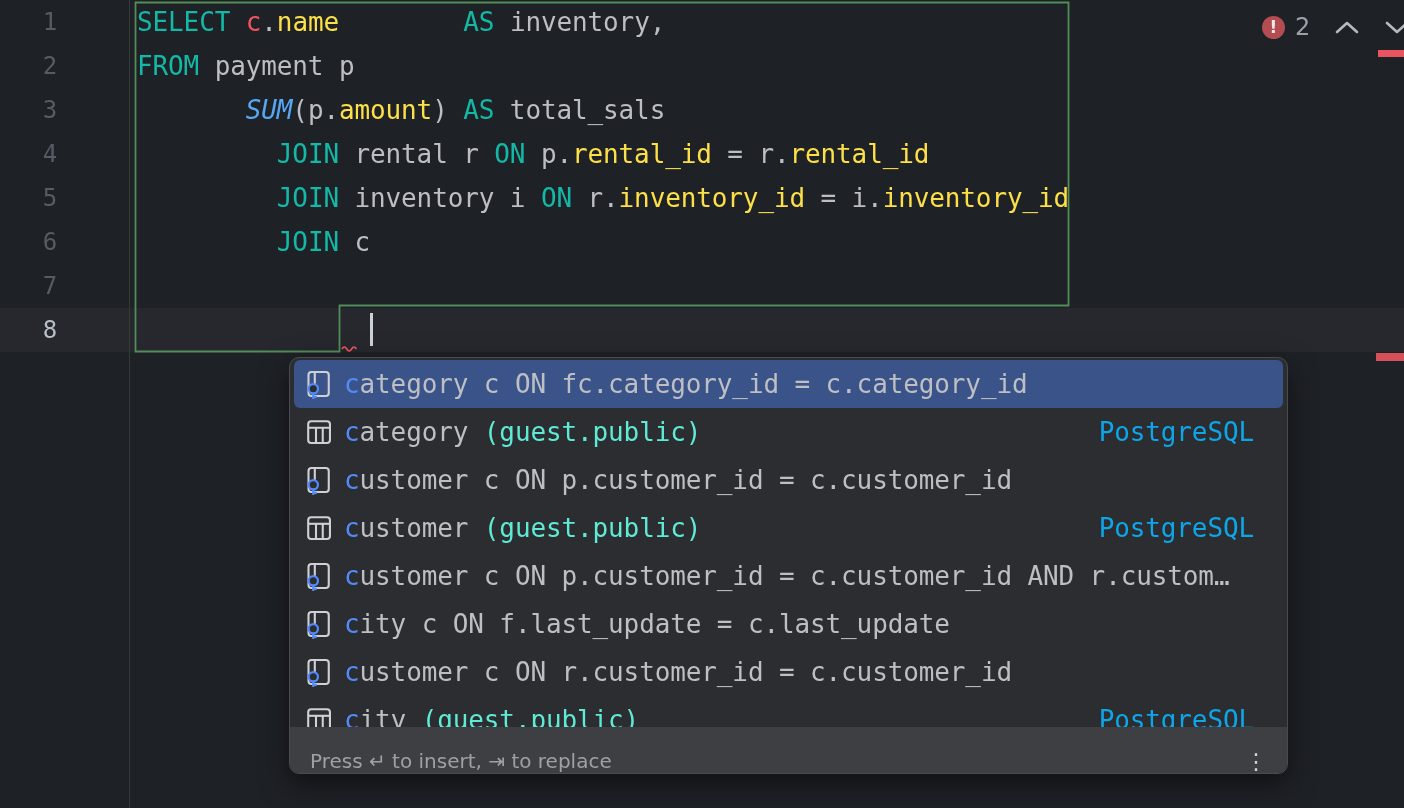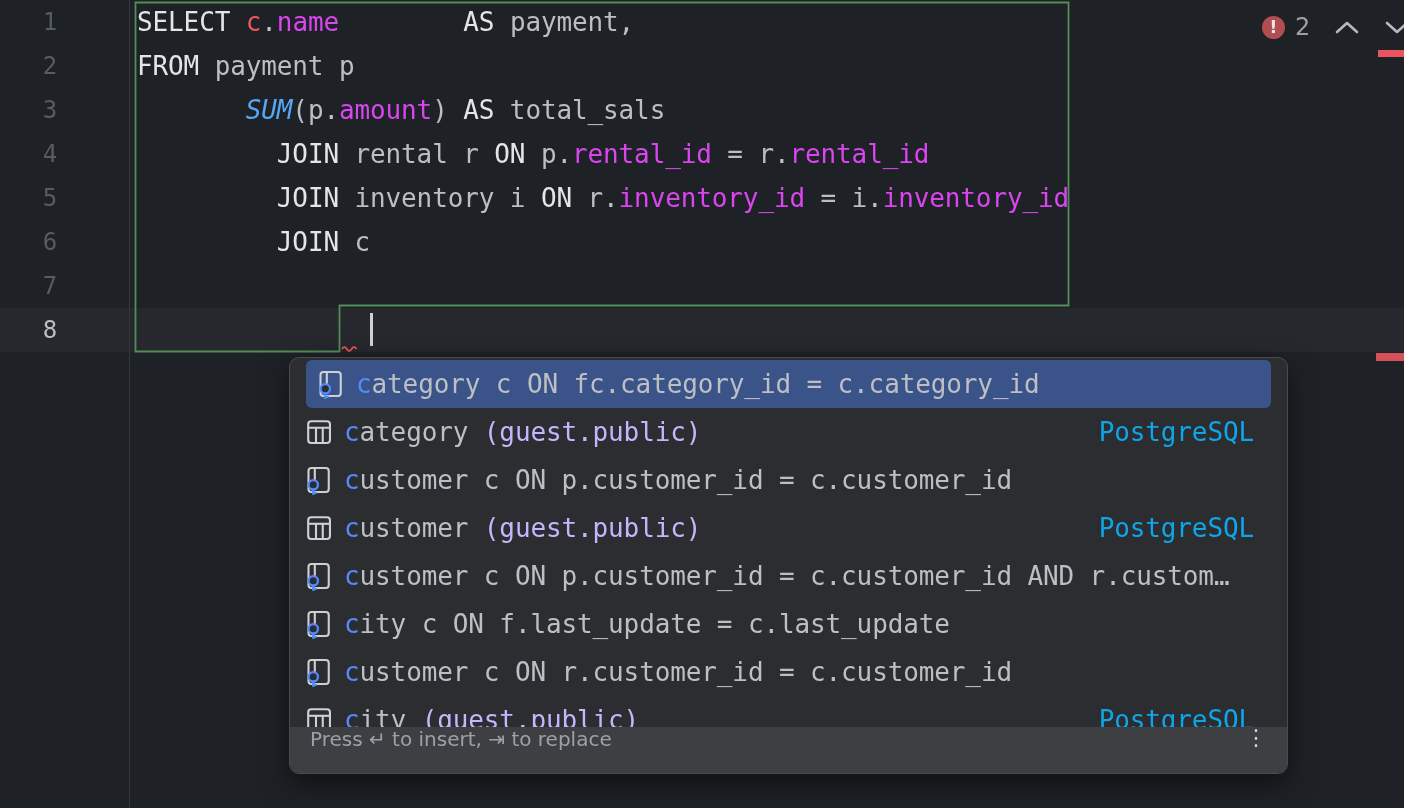--- a/index.html
+++ b/index.html
@@ -6,23 +6,23 @@
   #stage{position:relative;width:1404px;height:808px;background:#1e2126;overflow:hidden;
          font-family:"DejaVu Sans Mono",monospace;}
   
   #current-line-band{position:absolute;left:0;top:308px;width:1404px;height:44px;background:#26282e;}
   #gutter-sep{position:absolute;left:129px;top:0;width:1px;height:808px;background:#36383c;}
   #gutter{position:absolute;left:0;top:0;width:57px;text-align:right;}
   .gnum{height:44px;line-height:44px;font-size:24px;color:#575c64;letter-spacing:-0.1px;}
   .gnum.active{color:#b8bec6;}
   #code{position:absolute;left:137px;top:0;}
   .cline{height:44px;line-height:44px;font-size:26px;letter-spacing:-0.12px;white-space:pre;}
-  .tk-kw{color:#e5e5e5;}
+  .tk-kw{color:#14b8a6;}
   .tk-pl{color:#bcbec4;}
-  .tk-col{color:#d946ef;}
+  .tk-col{color:#fde047;}
   .tk-fn{color:#56a8f5;font-style:italic;}
   .tk-err{color:#f0555f;}
   #stmt-frame{position:absolute;left:0;top:0;pointer-events:none;}
   #caret{position:absolute;left:370px;top:313px;width:3px;height:33px;background:#ccd0d7;}
   #squiggle{position:absolute;left:341px;top:344px;}
   
   #inspections{position:absolute;left:1262px;top:12px;height:30px;display:flex;align-items:center;gap:10px;}
   #err-badge{width:23px;height:23px;border-radius:50%;background:#b34d52;color:#e8e9eb;
              font-family:"DejaVu Sans",sans-serif;font-size:17px;font-weight:bold;
              display:flex;align-items:center;justify-content:center;}
@@ -31,28 +31,28 @@
   
   .stripe{position:absolute;background:#e9545e;}
   #stripe-1{left:1378px;top:50px;width:26px;height:7px;}
   #stripe-2{left:1376px;top:353px;width:28px;height:8px;background:#d65059;}
   
   #popup{position:absolute;left:289px;top:357px;width:997px;height:415px;background:#2b2d30;
          border:1px solid #494b4f;border-radius:10px;box-shadow:0 10px 28px rgba(0,0,0,.5);
          overflow:hidden;}
   #rows{position:absolute;left:0;top:2px;width:100%;}
   .row{height:48px;display:flex;align-items:center;padding:0 33px 0 14px;box-sizing:border-box;}
-  .row.selected{background:#3a548a;border-radius:6px;margin:0 16px;padding:0 19px 0 10px;}
+  .row.selected{background:#3a548a;border-radius:6px;margin:0 4px;padding:0 19px 0 10px;}
   .row .ric{width:30px;height:30px;margin-right:10px;flex:0 0 auto;display:flex;align-items:center;}
   .rtext{font-size:26px;letter-spacing:-0.12px;color:#bdbfc4;white-space:pre;}
   .rmatch{color:#548af7;}
-  .rctx{color:#c4b5fd;margin-top:33px;}
+  .rctx{color:#5eead4;margin-top:33px;}
   .rtail{margin-left:auto;font-size:26px;letter-spacing:-0.12px;color:#0ea5e9;white-space:pre;}
   #popup-footer{position:absolute;left:0;bottom:0;width:100%;height:46px;background:#3d3f42;
-                border-radius:0 0 9px 9px;display:flex;align-items:flex-start;box-sizing:border-box;
+                border-radius:0 0 9px 9px;display:flex;align-items:flex-end;box-sizing:border-box;
                 padding:0 20px;}
   #footer-hint{color:#9da1a7;font-family:"DejaVu Sans",sans-serif;font-size:20px;}
   #footer-kebab{margin-left:auto;color:#d5d7da;font-family:"DejaVu Sans",sans-serif;font-size:22px;
                 line-height:1;cursor:pointer;}
 </style>
 </head>
 <body>
 
 <div id="stage">
 
@@ -68,21 +68,21 @@
       <div class="gnum">7</div>
       <div class="gnum active">8</div>
     </div>
   <div id="gutter-sep"></div>
 
   <svg id="stmt-frame" width="1404" height="808">
     <path d="M135.5,2.5 L1068.5,2.5 L1068.5,305.5 L339.5,305.5 L339.5,351.5 L135.5,351.5 Z" fill="none" stroke="#538d58" stroke-width="1.8"></path>
   </svg>
 
   <div id="code">
-      <div class="cline"><span class="tk-kw">SELECT</span><span class="tk-pl"> </span><span class="tk-err">c</span><span class="tk-pl">.</span><span class="tk-col">name</span><span class="tk-pl">        </span><span class="tk-kw">AS</span><span class="tk-pl"> payment,</span></div>
+      <div class="cline"><span class="tk-kw">SELECT</span><span class="tk-pl"> </span><span class="tk-err">c</span><span class="tk-pl">.</span><span class="tk-col">name</span><span class="tk-pl">        </span><span class="tk-kw">AS</span><span class="tk-pl"> inventory,</span></div>
       <div class="cline"><span class="tk-kw">FROM</span><span class="tk-pl"> payment p</span></div>
       <div class="cline"><span class="tk-pl">       </span><span class="tk-fn">SUM</span><span class="tk-pl">(p.</span><span class="tk-col">amount</span><span class="tk-pl">) </span><span class="tk-kw">AS</span><span class="tk-pl"> total_sals</span></div>
       <div class="cline"><span class="tk-pl">         </span><span class="tk-kw">JOIN</span><span class="tk-pl"> rental r </span><span class="tk-kw">ON</span><span class="tk-pl"> p.</span><span class="tk-col">rental_id</span><span class="tk-pl"> = r.</span><span class="tk-col">rental_id</span></div>
       <div class="cline"><span class="tk-pl">         </span><span class="tk-kw">JOIN</span><span class="tk-pl"> inventory i </span><span class="tk-kw">ON</span><span class="tk-pl"> r.</span><span class="tk-col">inventory_id</span><span class="tk-pl"> = i.</span><span class="tk-col">inventory_id</span></div>
       <div class="cline"><span class="tk-pl">         </span><span class="tk-kw">JOIN</span><span class="tk-pl"> c</span></div>
     </div>
 
   <div id="caret"></div>
   <svg id="squiggle" width="20" height="8">
     <path d="M1,5 q2.4,-4 4.8,0 t4.8,0 t4.8,0" fill="none" stroke="#f0555f" stroke-width="1.7"></path>

